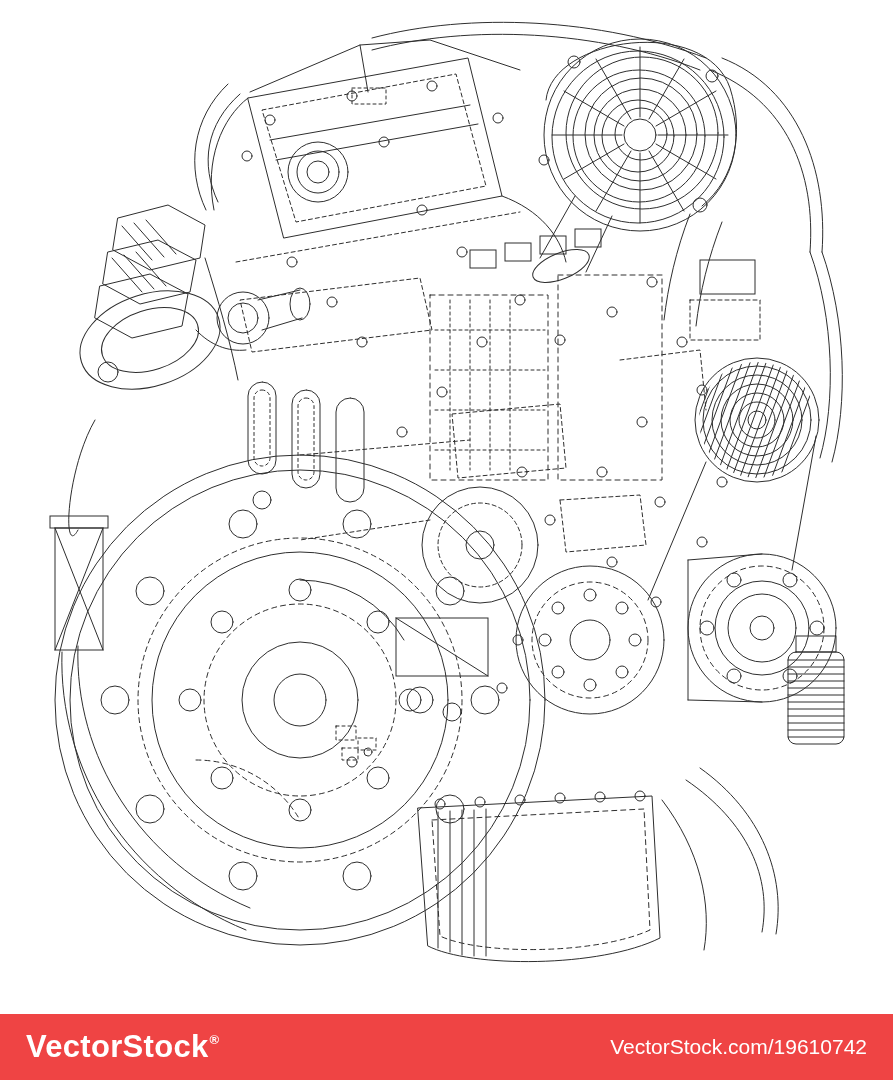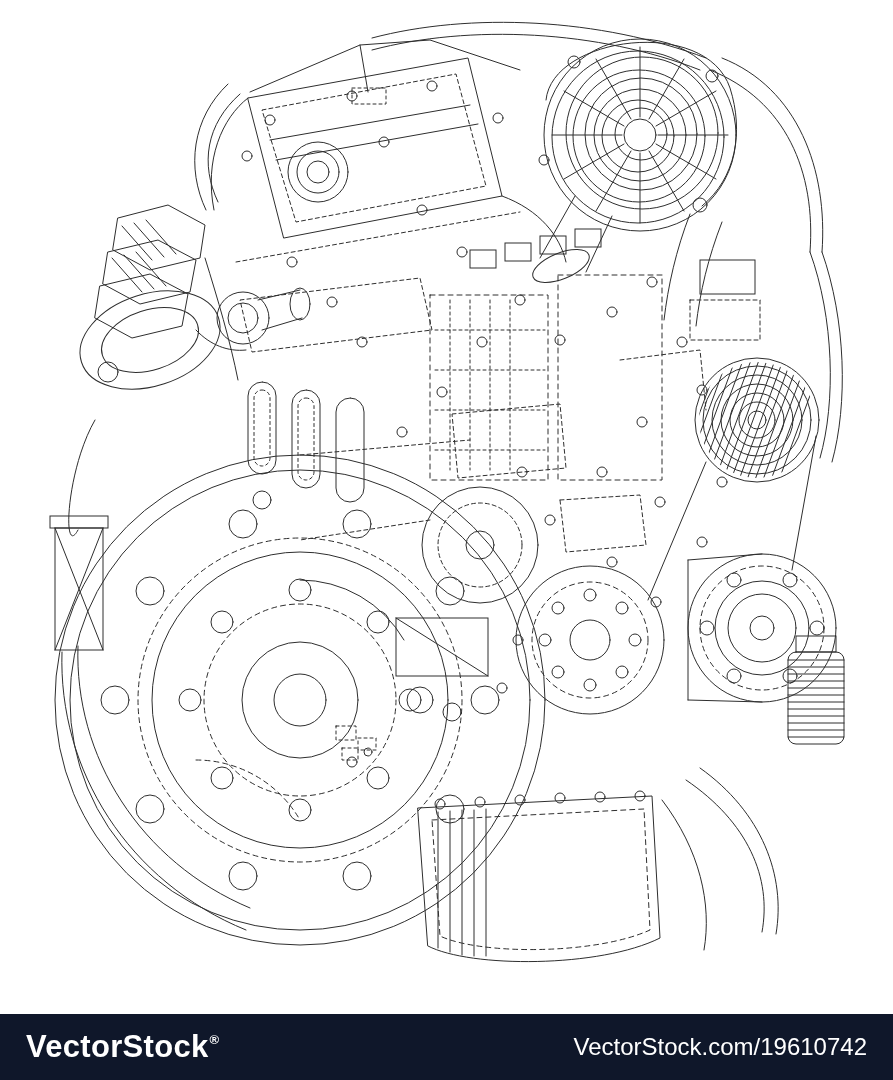--- a/index.html
+++ b/index.html
@@ -7,27 +7,27 @@
     width:893px;height:1080px;position:relative;overflow:hidden;
     background:#ffffff;
     font-family:"Liberation Sans", sans-serif;
   }
   .canvas{
     position:absolute;left:0;top:0;right:0;height:1014px;background:#ffffff;
   }
   .canvas svg{width:100%;height:100%;display:block;}
   .footer{
     position:absolute;left:0;right:0;bottom:0;height:66px;
-    background:#0f172a;color:#ffffff;
+    background:#ef4444;color:#ffffff;
     display:flex;align-items:center;justify-content:space-between;
     padding:0 26px;box-sizing:border-box;
   }
   .brand{font-size:31px;font-weight:bold;letter-spacing:.3px;display:flex;align-items:flex-start;}
   .brand .rmark{font-size:13px;line-height:1;margin-top:4px;margin-left:1px;}
-  .credit{font-size:24px;font-weight:400;}
+  .credit{font-size:21px;font-weight:400;}
 </style>
 </head>
 <body>
 
 <div class="canvas">
   <svg viewBox="0 0 893 1014" xmlns="http://www.w3.org/2000/svg">
     <defs>
       <clipPath id="pulleyClip">
           <circle cx="757" cy="420" r="58"></circle>
         </clipPath>

